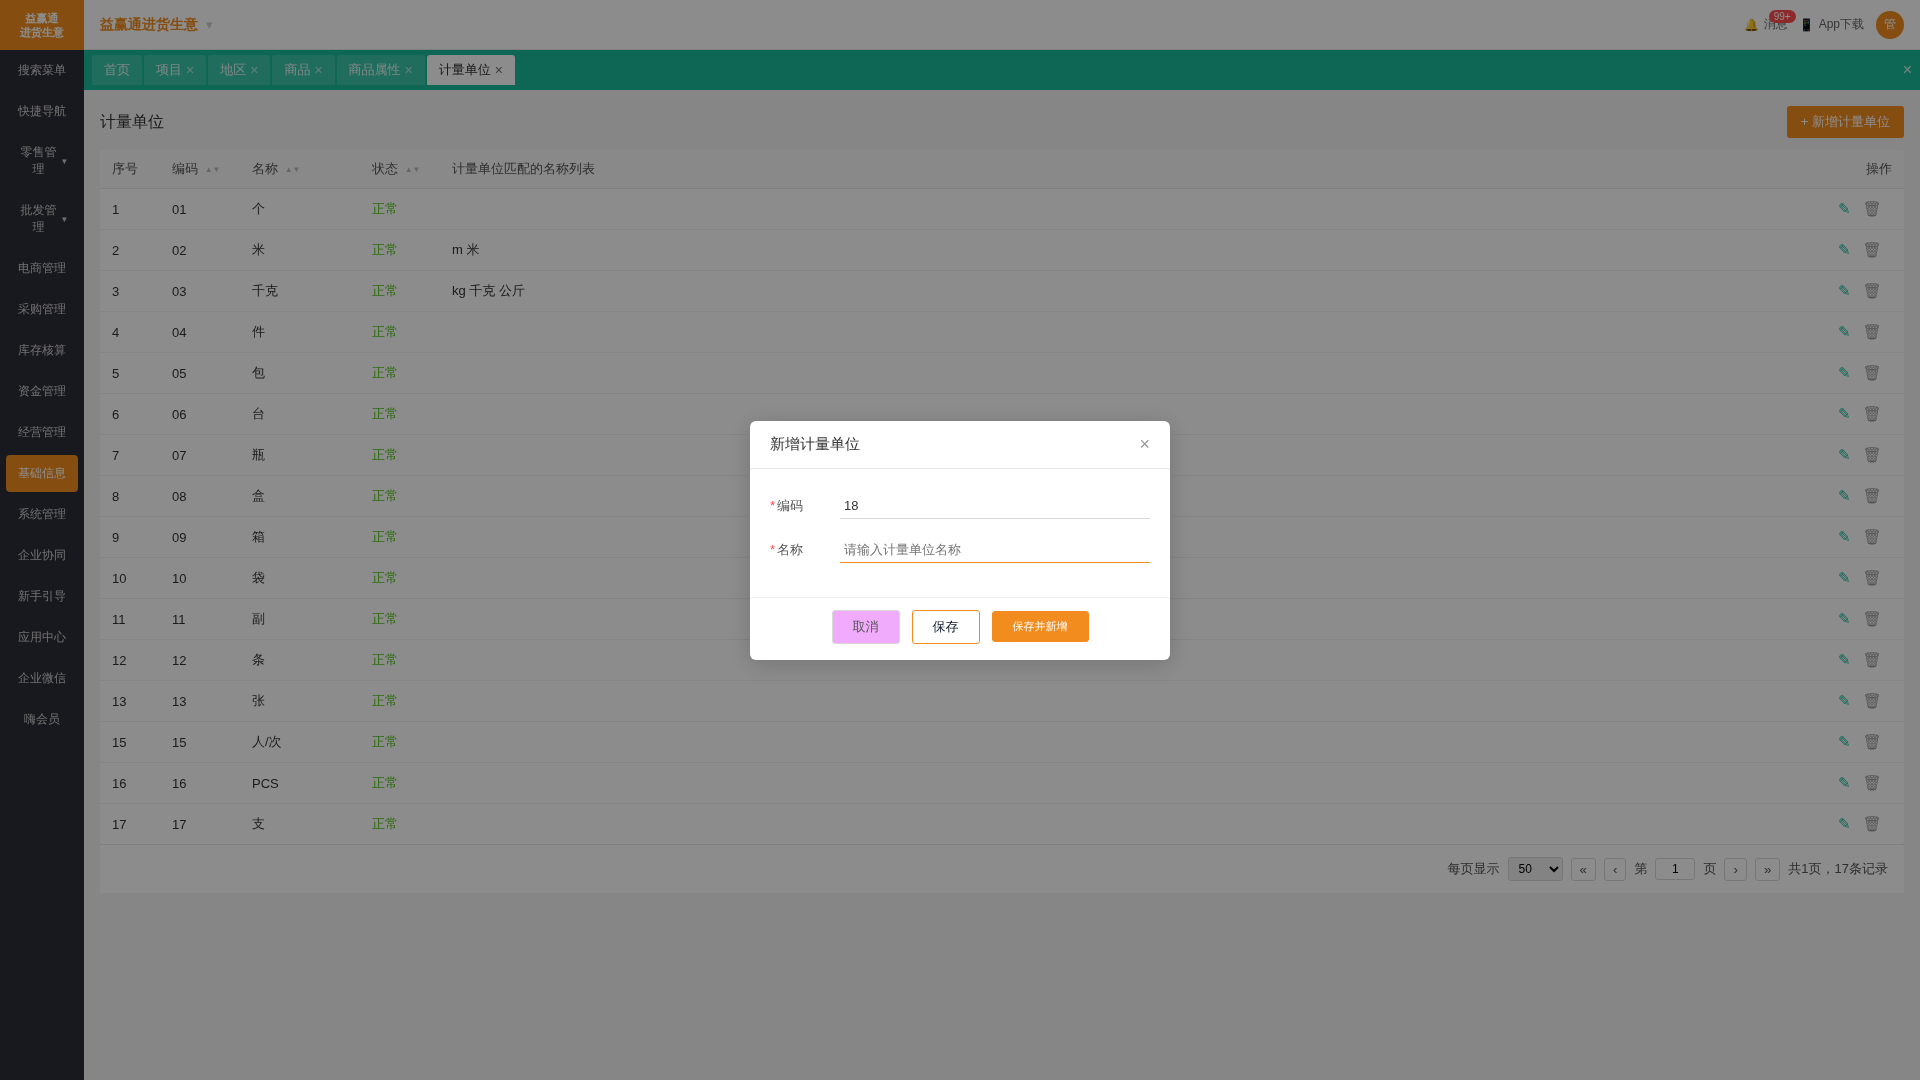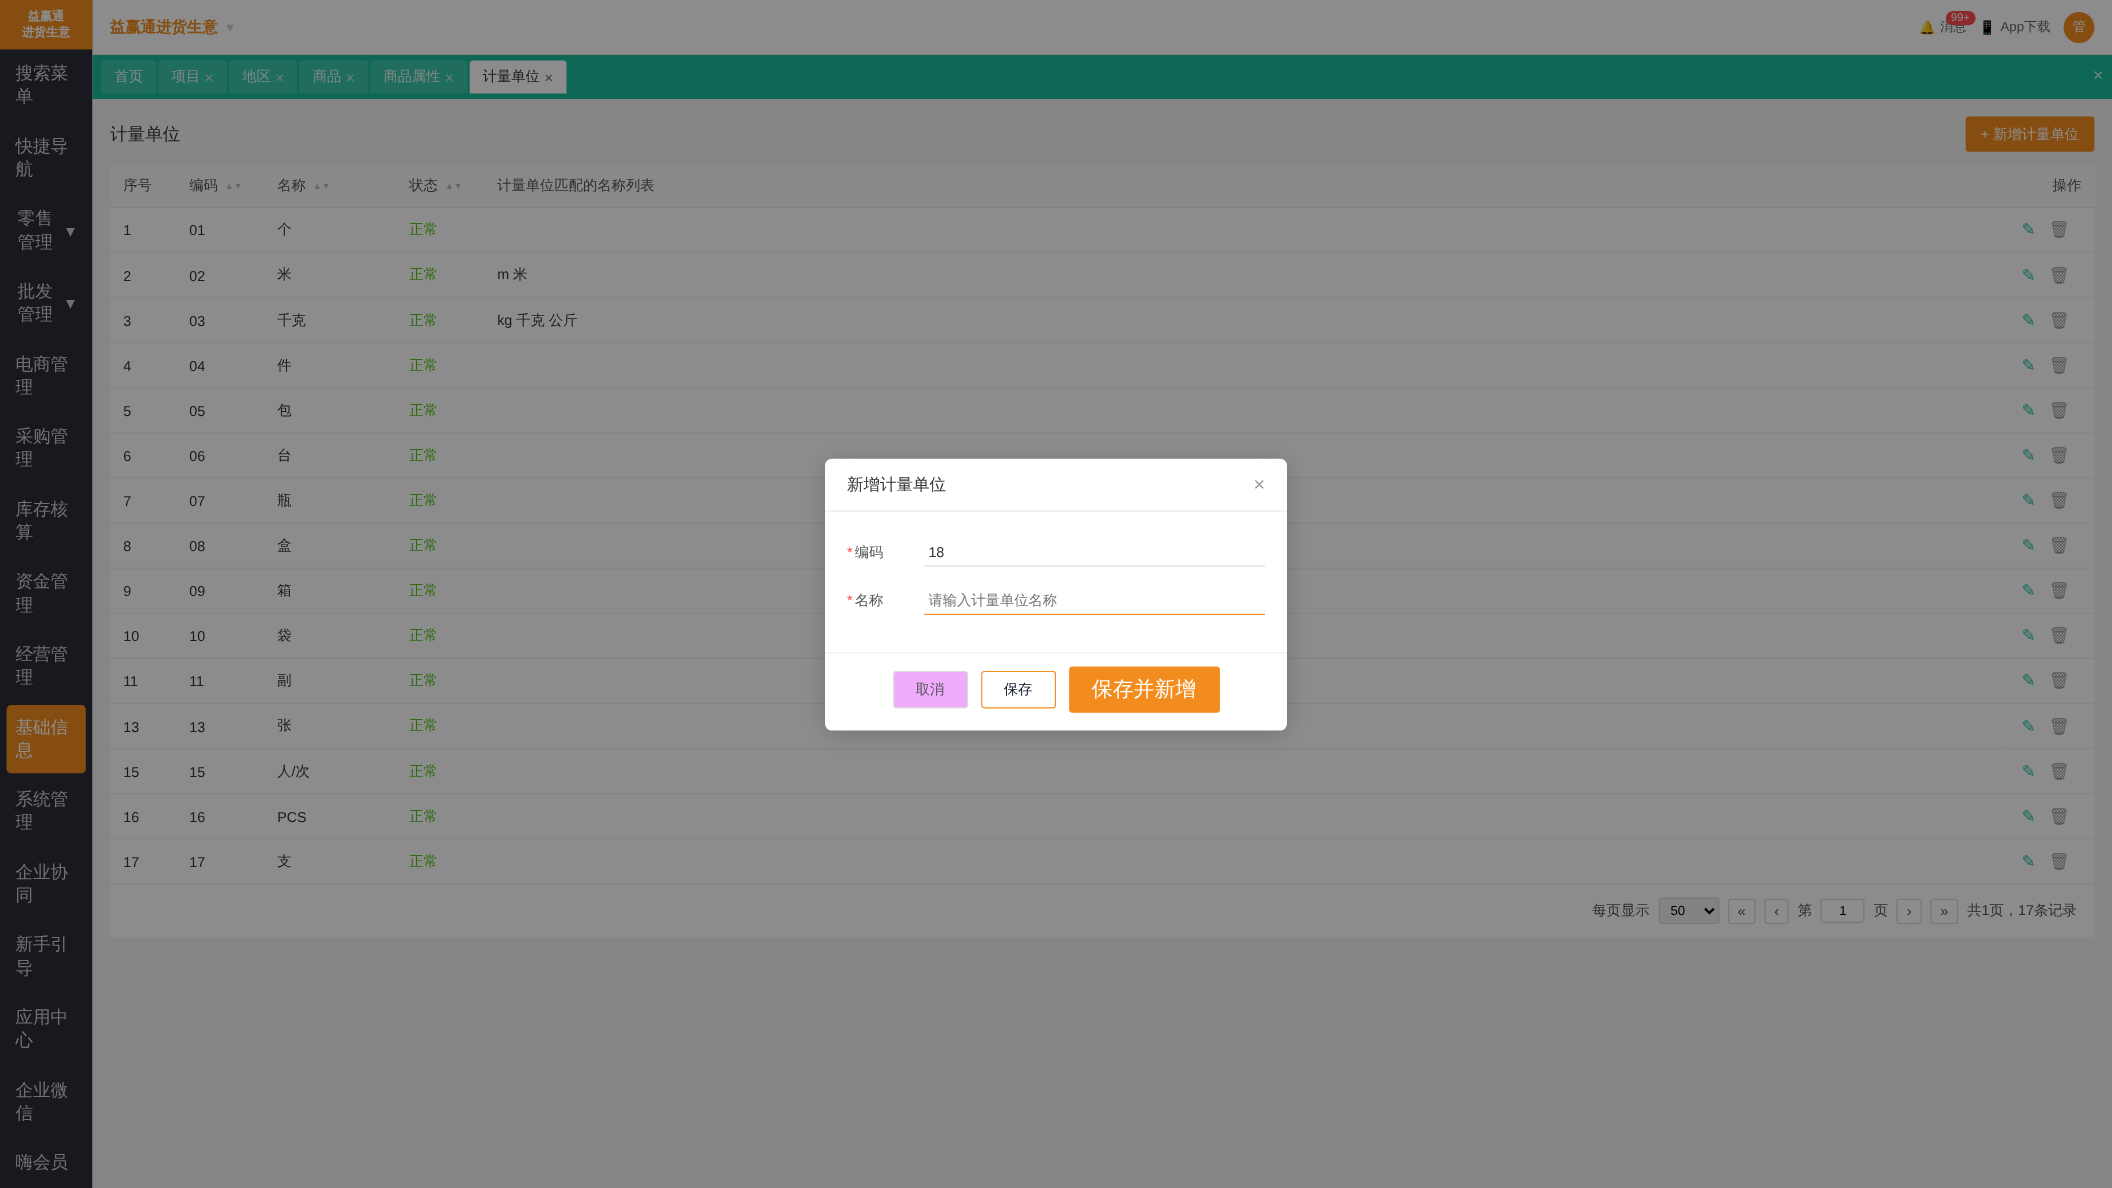--- a/index.html
+++ b/index.html
@@ -2,21 +2,21 @@
 <html><head>
   <meta charset="utf-8">
   <style>
     * { box-sizing: border-box; margin: 0; padding: 0; }
     body { font-family: 'Microsoft YaHei', '微软雅黑', sans-serif; font-size: 13px; background: #f0f2f5; display: flex; height: 1080px; width: 1920px; overflow: hidden; }
 
     
     .sidebar { width: 84px; background: #2c2c3a; display: flex; flex-direction: column; height: 100%; flex-shrink: 0; }
     .sidebar-logo { height: 50px; background: #f28c1e; display: flex; align-items: center; justify-content: center; padding: 8px; }
     .sidebar-logo-text { color: #fff; font-size: 11px; font-weight: bold; text-align: center; line-height: 1.3; }
-    .sidebar-nav-item { padding: 10px 8px; color: #ccc; text-align: left; cursor: pointer; font-size: 16px; border-radius: 4px; margin: 2px 6px; }
+    .sidebar-nav-item { padding: 10px 8px; color: #ccc; text-align: center; cursor: pointer; font-size: 12px; border-radius: 4px; margin: 2px 6px; font-family: Liberation Mono, monospace; }
     .sidebar-nav-item.active { background: #f28c1e; color: #fff; }
     .sidebar-nav-item.has-arrow { display: flex; align-items: center; justify-content: space-between; padding: 10px 10px; }
 
     
     .main { flex: 1; display: flex; flex-direction: column; overflow: hidden; }
 
     
     .topbar { height: 50px; background: #fff; display: flex; align-items: center; justify-content: space-between; padding: 0 16px; border-bottom: 1px solid #e8e8e8; flex-shrink: 0; }
     .topbar-left { display: flex; align-items: center; gap: 8px; }
     .topbar-right { display: flex; align-items: center; gap: 12px; }
@@ -69,21 +69,21 @@
     .dialog-close { background: none; border: none; cursor: pointer; color: #999; font-size: 18px; line-height: 1; }
     .dialog-body { padding: 24px 20px 16px; }
     .form-row { display: flex; align-items: center; margin-bottom: 18px; }
     .form-label { width: 60px; margin-right: 10px; color: #555; font-size: 13px; flex-shrink: 0; }
     .form-label .required { color: #ff4d4f; margin-right: 2px; }
     .form-input { flex: 1; border: none; border-bottom: 1px solid #d9d9d9; padding: 5px 4px; font-size: 13px; outline: none; color: #333; }
     .form-input.highlighted { border-bottom-color: #f28c1e; }
     .dialog-footer { padding: 12px 20px 16px; display: flex; align-items: center; justify-content: center; gap: 12px; border-top: 1px solid #f0f0f0; }
     .btn-cancel { border: 1px solid #d9d9d9; background: #f0abfc; color: #555; padding: 7px 20px; border-radius: 3px; cursor: pointer; font-size: 13px; }
     .btn-save { background: #fff; border: 1px solid #f28c1e; color: #0f172a; padding: 7px 20px; border-radius: 3px; cursor: pointer; font-size: 13px; }
-    .btn-save-new { background: #f28c1e; border: 1px solid #f28c1e; color: #fff; padding: 7px 20px; border-radius: 3px; cursor: pointer; font-size: 19px; }
+    .btn-save-new { background: #f28c1e; border: 1px solid #f28c1e; color: #fff; padding: 7px 20px; border-radius: 3px; cursor: pointer; font-size: 11px; }
 
     .col-seq { width: 60px; }
     .col-code { width: 80px; }
     .col-name { width: 120px; }
     .col-status { width: 80px; }
     .col-match { }
     .col-action { width: 80px; text-align: right; }
   </style>
 </head>
 <body>
@@ -351,20 +351,33 @@
       <td><span class="status-normal">正常</span></td>
       <td></td>
       <td>
         <div class="action-btns">
           <button class="action-btn">✎</button>
           <button class="action-btn delete">🗑</button>
         </div>
       </td>
     </tr>
             <tr>
+      <td>12</td>
+      <td>12</td>
+      <td>条</td>
+      <td><span class="status-normal">正常</span></td>
+      <td></td>
+      <td>
+        <div class="action-btns">
+          <button class="action-btn">✎</button>
+          <button class="action-btn delete">🗑</button>
+        </div>
+      </td>
+    </tr>
+            <tr>
       <td>13</td>
       <td>13</td>
       <td>张</td>
       <td><span class="status-normal">正常</span></td>
       <td></td>
       <td>
         <div class="action-btns">
           <button class="action-btn">✎</button>
           <button class="action-btn delete">🗑</button>
         </div>

